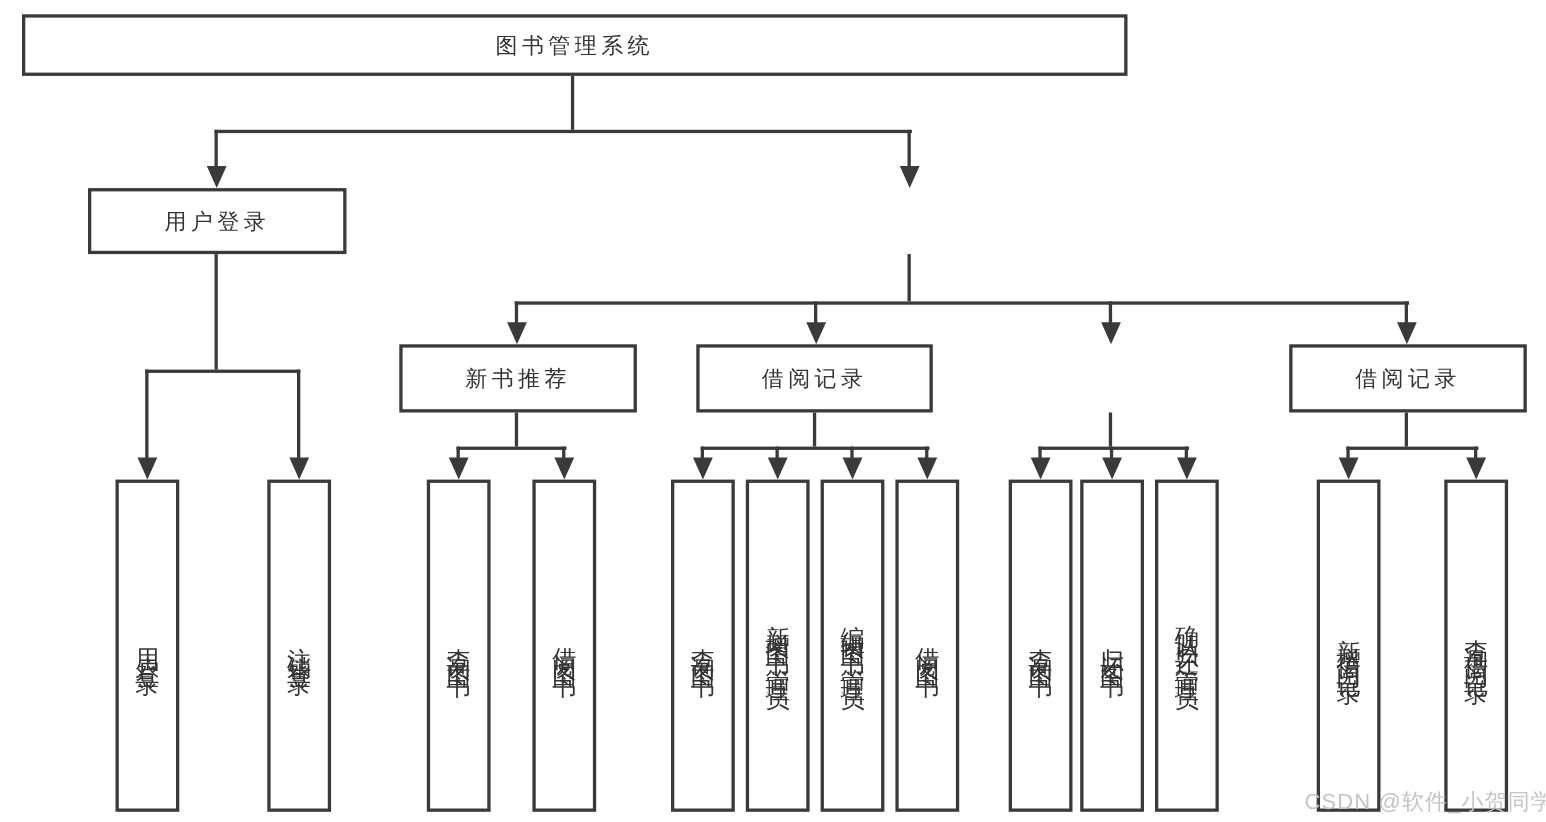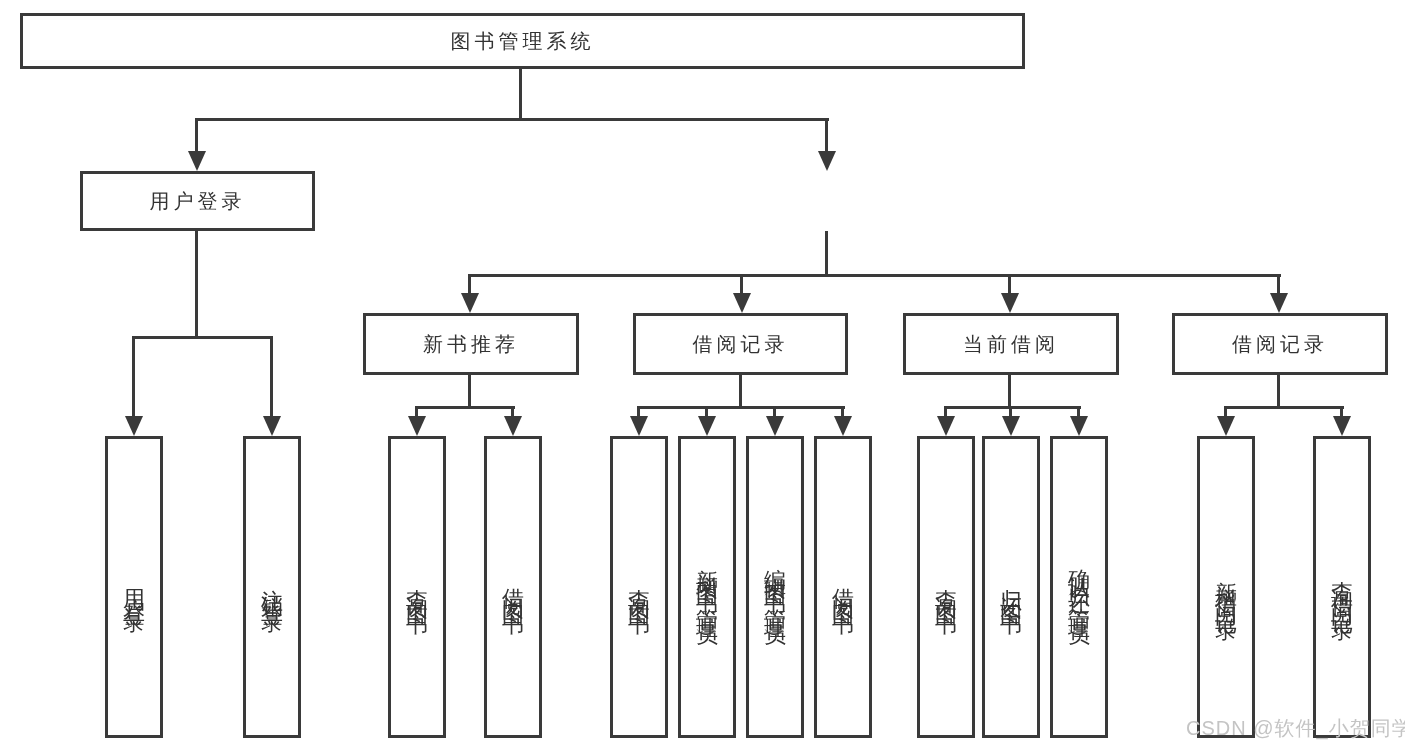--- a/index.html
+++ b/index.html
@@ -69,23 +69,20 @@
   <div class="v" style="left:1008px;top:274px;height:22px;"></div>
   <div class="ah" style="left:1001px;top:293px;"></div>
   <div class="v" style="left:1277px;top:274px;height:22px;"></div>
   <div class="ah" style="left:1270px;top:293px;"></div>
 
   <div class="box" style="left:363px;top:313px;width:216px;height:62px;">
     <span>新书推荐</span>
   </div>
   <div class="box" style="left:633px;top:313px;width:215px;height:62px;">
     <span>借阅记录</span>
-  </div>
-  <div class="box" style="left:903px;top:313px;width:216px;height:62px;">
-    <span>当前借阅</span>
   </div>
   <div class="box" style="left:1172px;top:313px;width:216px;height:62px;">
     <span>借阅记录</span>
   </div>
 
   <div class="v" style="left:468px;top:375px;height:31px;"></div>
   <div class="h" style="left:415px;top:406px;width:100px;"></div>
   <div class="v" style="left:415px;top:406px;height:12px;"></div>
   <div class="ah" style="left:408px;top:416px;"></div>
   <div class="v" style="left:511px;top:406px;height:12px;"></div>

